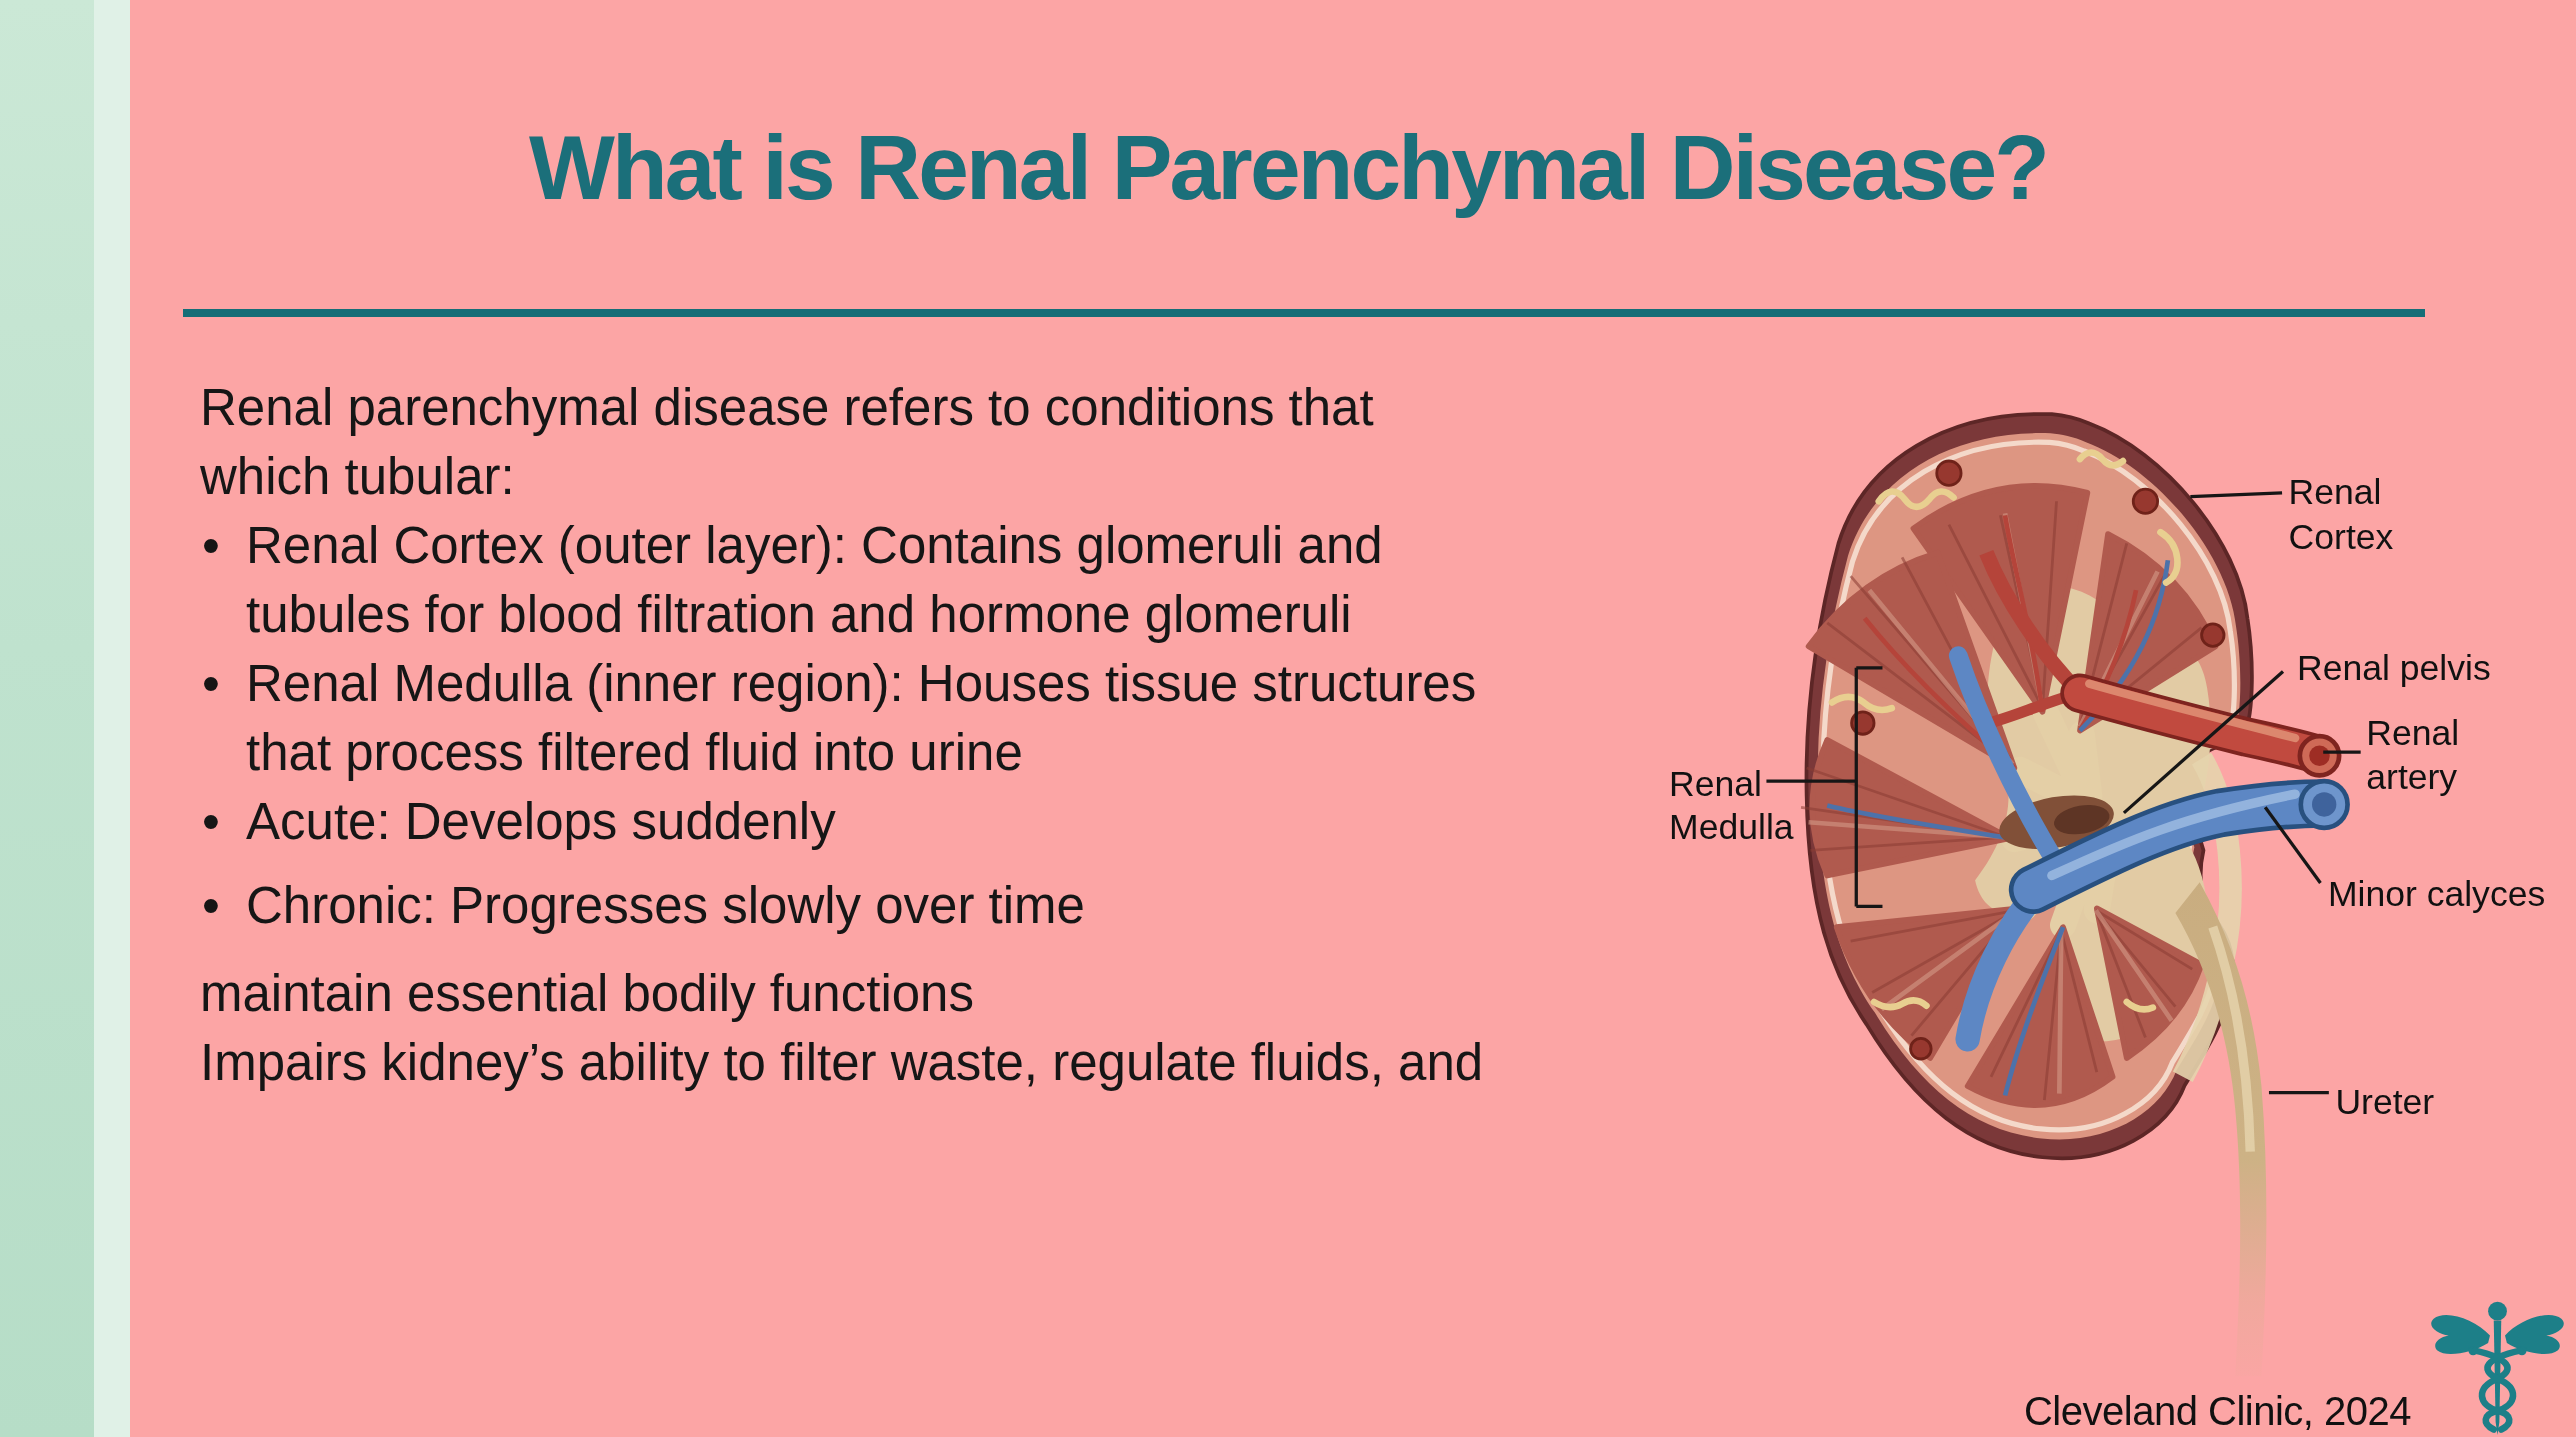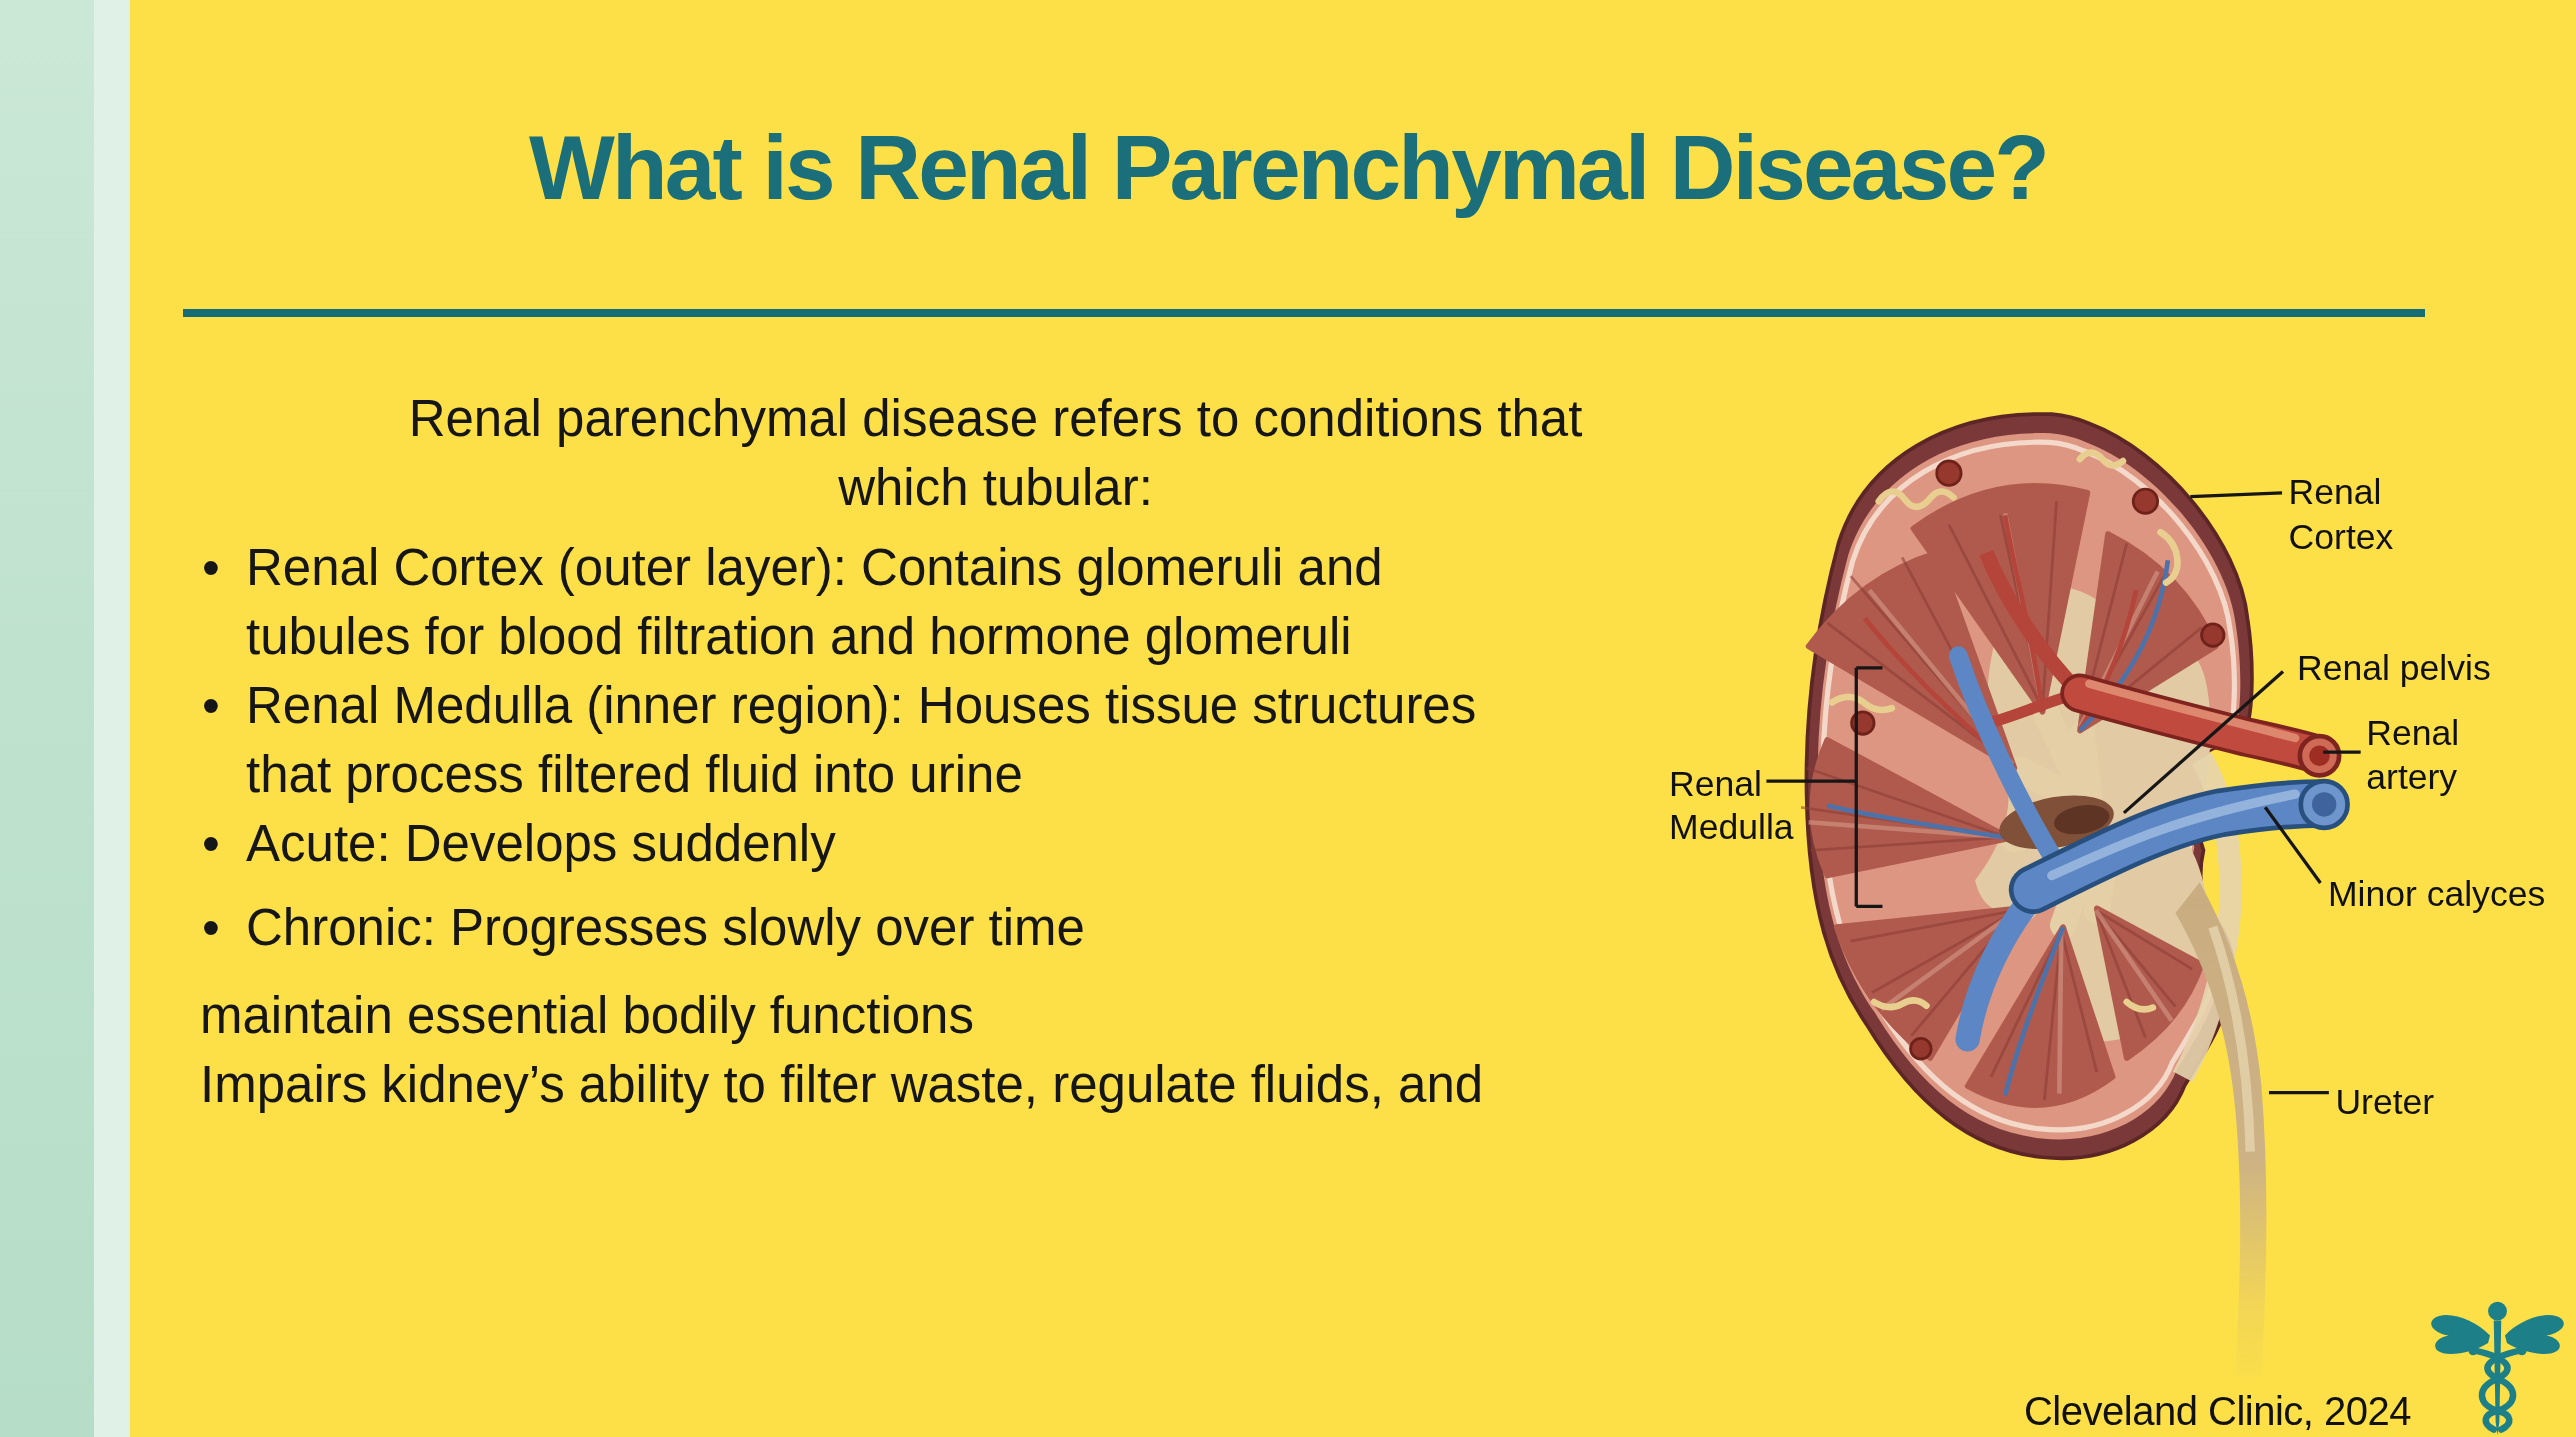--- a/index.html
+++ b/index.html
@@ -1,18 +1,18 @@
 <!DOCTYPE html>
 <html style="font-size:15px"><head>
 <meta charset="utf-8">
 <style>
   html,body { margin:0; padding:0; background:#e8e8e8; }
   .slide {
     position:relative; width:2576px; height:1438px;
-    background:#fde047; overflow:hidden;
+    background:#fca5a5; overflow:hidden;
     font-family:"Liberation Sans", sans-serif; color:#161616;
   }
   .strip  { position:absolute; top:0; height:100%; }
   .strip1 { left:0; width:94px; background:linear-gradient(180deg,#cbe8d6 0%,#bfe2ce 45%,#b6ddc7 100%); }
   .strip2 { left:94px; width:36px; background:#e0f1e7; }
 
   .title {
     position:absolute; left:0; top:120px; width:100%;
     text-align:center; font-size:91px; font-weight:bold;
     color:#1b6f7a; letter-spacing:-2.8px; line-height:1.05;
@@ -20,21 +20,21 @@
   .rule { position:absolute; left:183px; top:309px; width:2242px; height:7.5px; background:#156e77; }
 
   .body-text { position:absolute; left:200px; top:373px; width:1591px; font-size:51px; }
   .tline { height:69px; line-height:69px; white-space:nowrap; }
   ul.blist { list-style:none; margin:0; padding:0; }
   ul.blist li { position:relative; padding-left:46px; }
   ul.blist li::before {
     content:"\2022"; position:absolute; left:1.9px; top:0;
     height:69px; line-height:69px; font-size:51px; color:#161616;
   }
-  .intro          { margin:11px;text-align:center; }
+  .intro          { margin:0; }
   .blist1         { margin-top:30px; }
   .manifest-head  { margin-top:22.5px; }
   .blist2         { margin-top:5.6px; }
   .blist2 li + li { margin-top:15px; }
   .closing        { margin-top:19px; }
 
   .kidney-svg { position:absolute; left:1640px; top:403px; width:936px; height:1035px; }
   .kidney-svg text { font-family:"Liberation Sans", sans-serif; font-size:38px; fill:#111; }
 
   .footer-credit {

